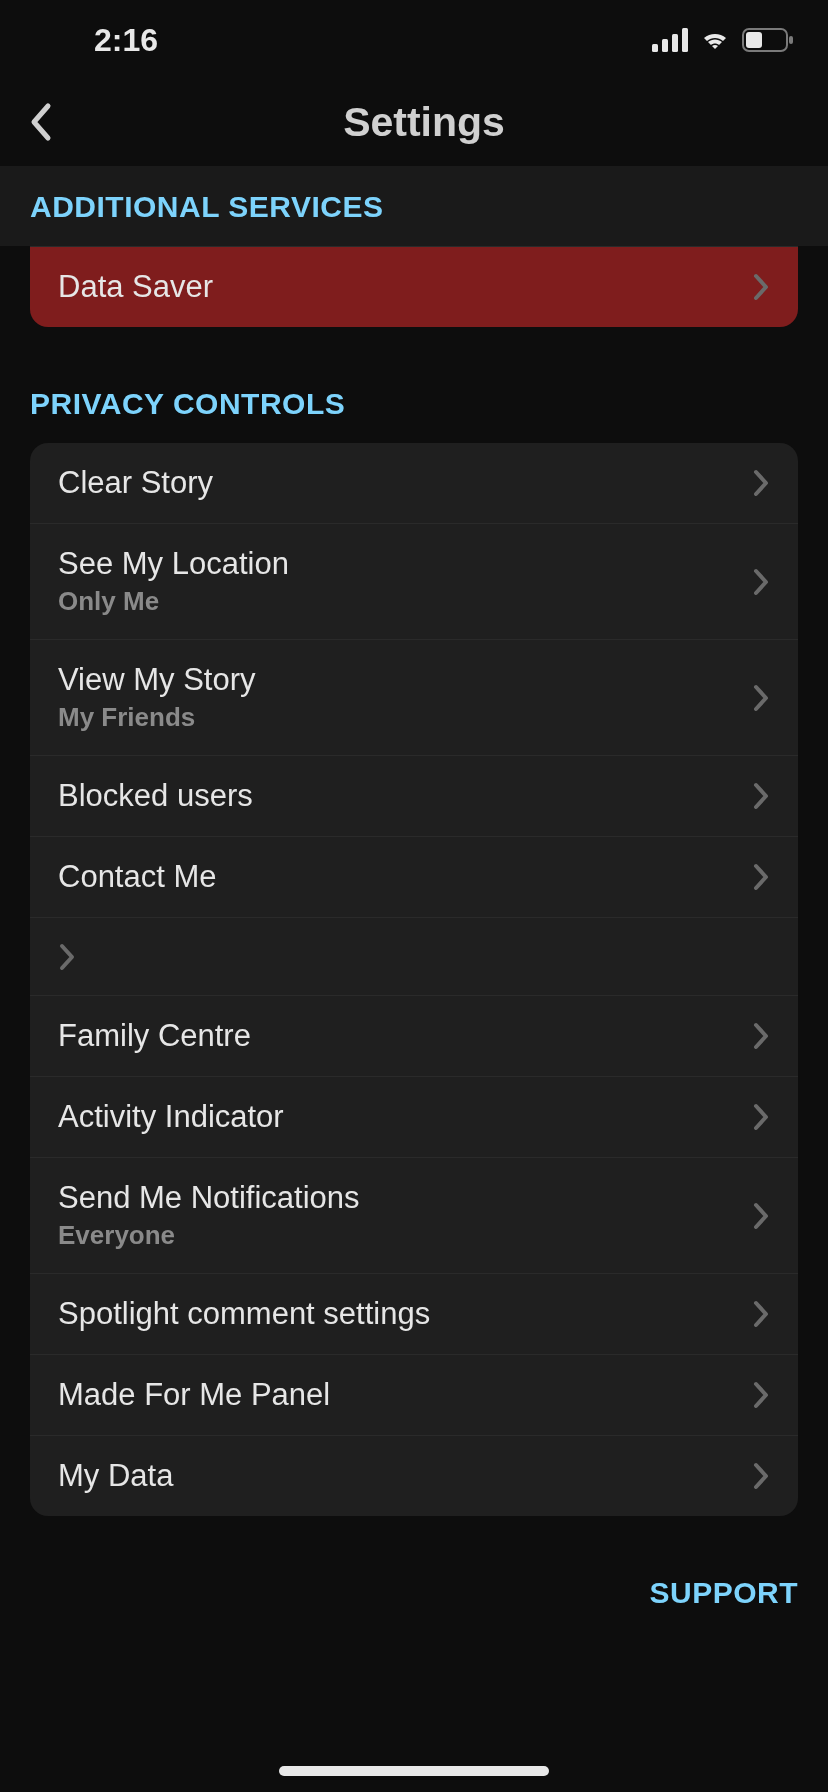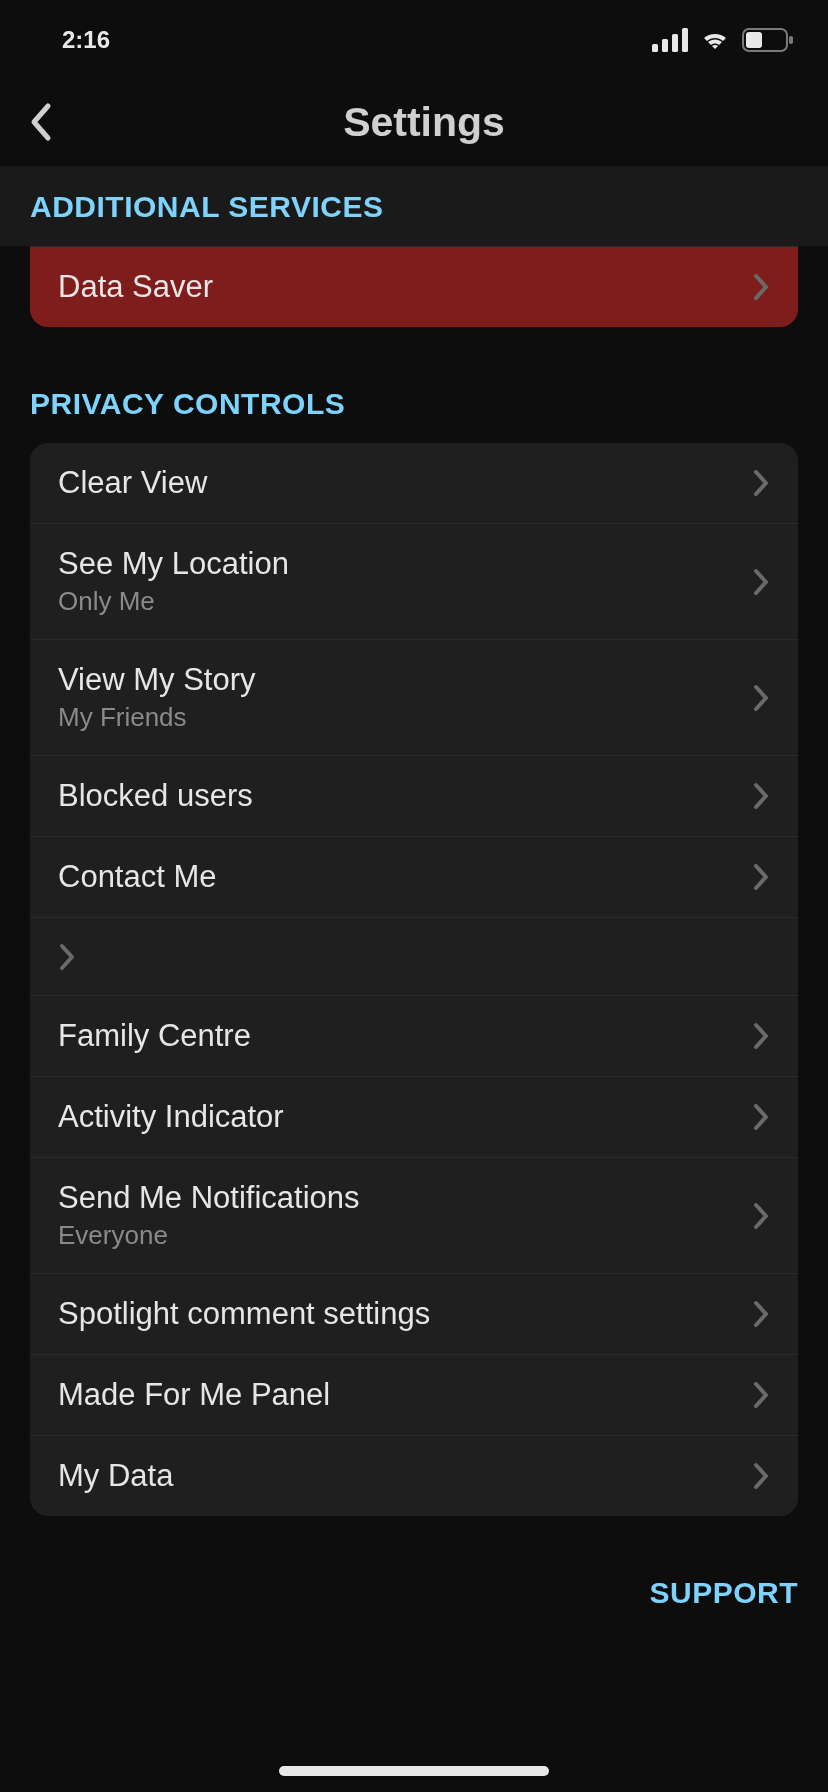--- a/index.html
+++ b/index.html
@@ -19,23 +19,24 @@
     }
     .status-bar {
       height: 60px;
       display: flex;
       justify-content: space-between;
       align-items: center;
       padding: 0 34px 0 62px;
       margin-top: 10px;
     }
     .status-time {
-      font-size: 24px;
+      font-size: 32px;
       font-weight: 600;
       color: #e8e8e8;
+      margin-left: 32px;
     }
     .status-icons {
       display: flex;
       align-items: center;
       gap: 10px;
     }
     .nav-header {
       height: 96px;
       display: flex;
       align-items: center;
@@ -93,21 +94,21 @@
       gap: 4px;
     }
     .row-label {
       font-size: 31px;
       font-weight: 500;
       color: #e6e6e6;
     }
     .row-sublabel {
       font-size: 26px;
       color: #8a8a8a;
-      font-weight: 400;
+      font-weight: 700;
     }
     .chevron {
       flex-shrink: 0;
     }
     .home-indicator {
       position: absolute;
       bottom: 16px;
       left: 50%;
       transform: translateX(-50%);
       width: 270px;
@@ -180,21 +181,21 @@
     </div>
   </div>
 
   <div class="section-spacer"></div>
 
   <div class="section-header" style="background:#0d0d0d;padding-top:0;">PRIVACY CONTROLS</div>
 
   <div class="section-group">
     <div class="row">
       <div class="row-text">
-        <div class="row-label">Clear View</div>
+        <div class="row-label">Clear Story</div>
       </div>
       <svg class="chevron" width="18" height="30" viewBox="0 0 18 30">
           <path d="M4 4 L14 15 L4 26" stroke="#6a6a6a" stroke-width="4" fill="none" stroke-linecap="round" stroke-linejoin="round"></path>
         </svg>
     </div>
     <div class="row">
       <div class="row-text">
         <div class="row-label">See My Location</div>
         <div class="row-sublabel">Only Me</div>
       </div>

